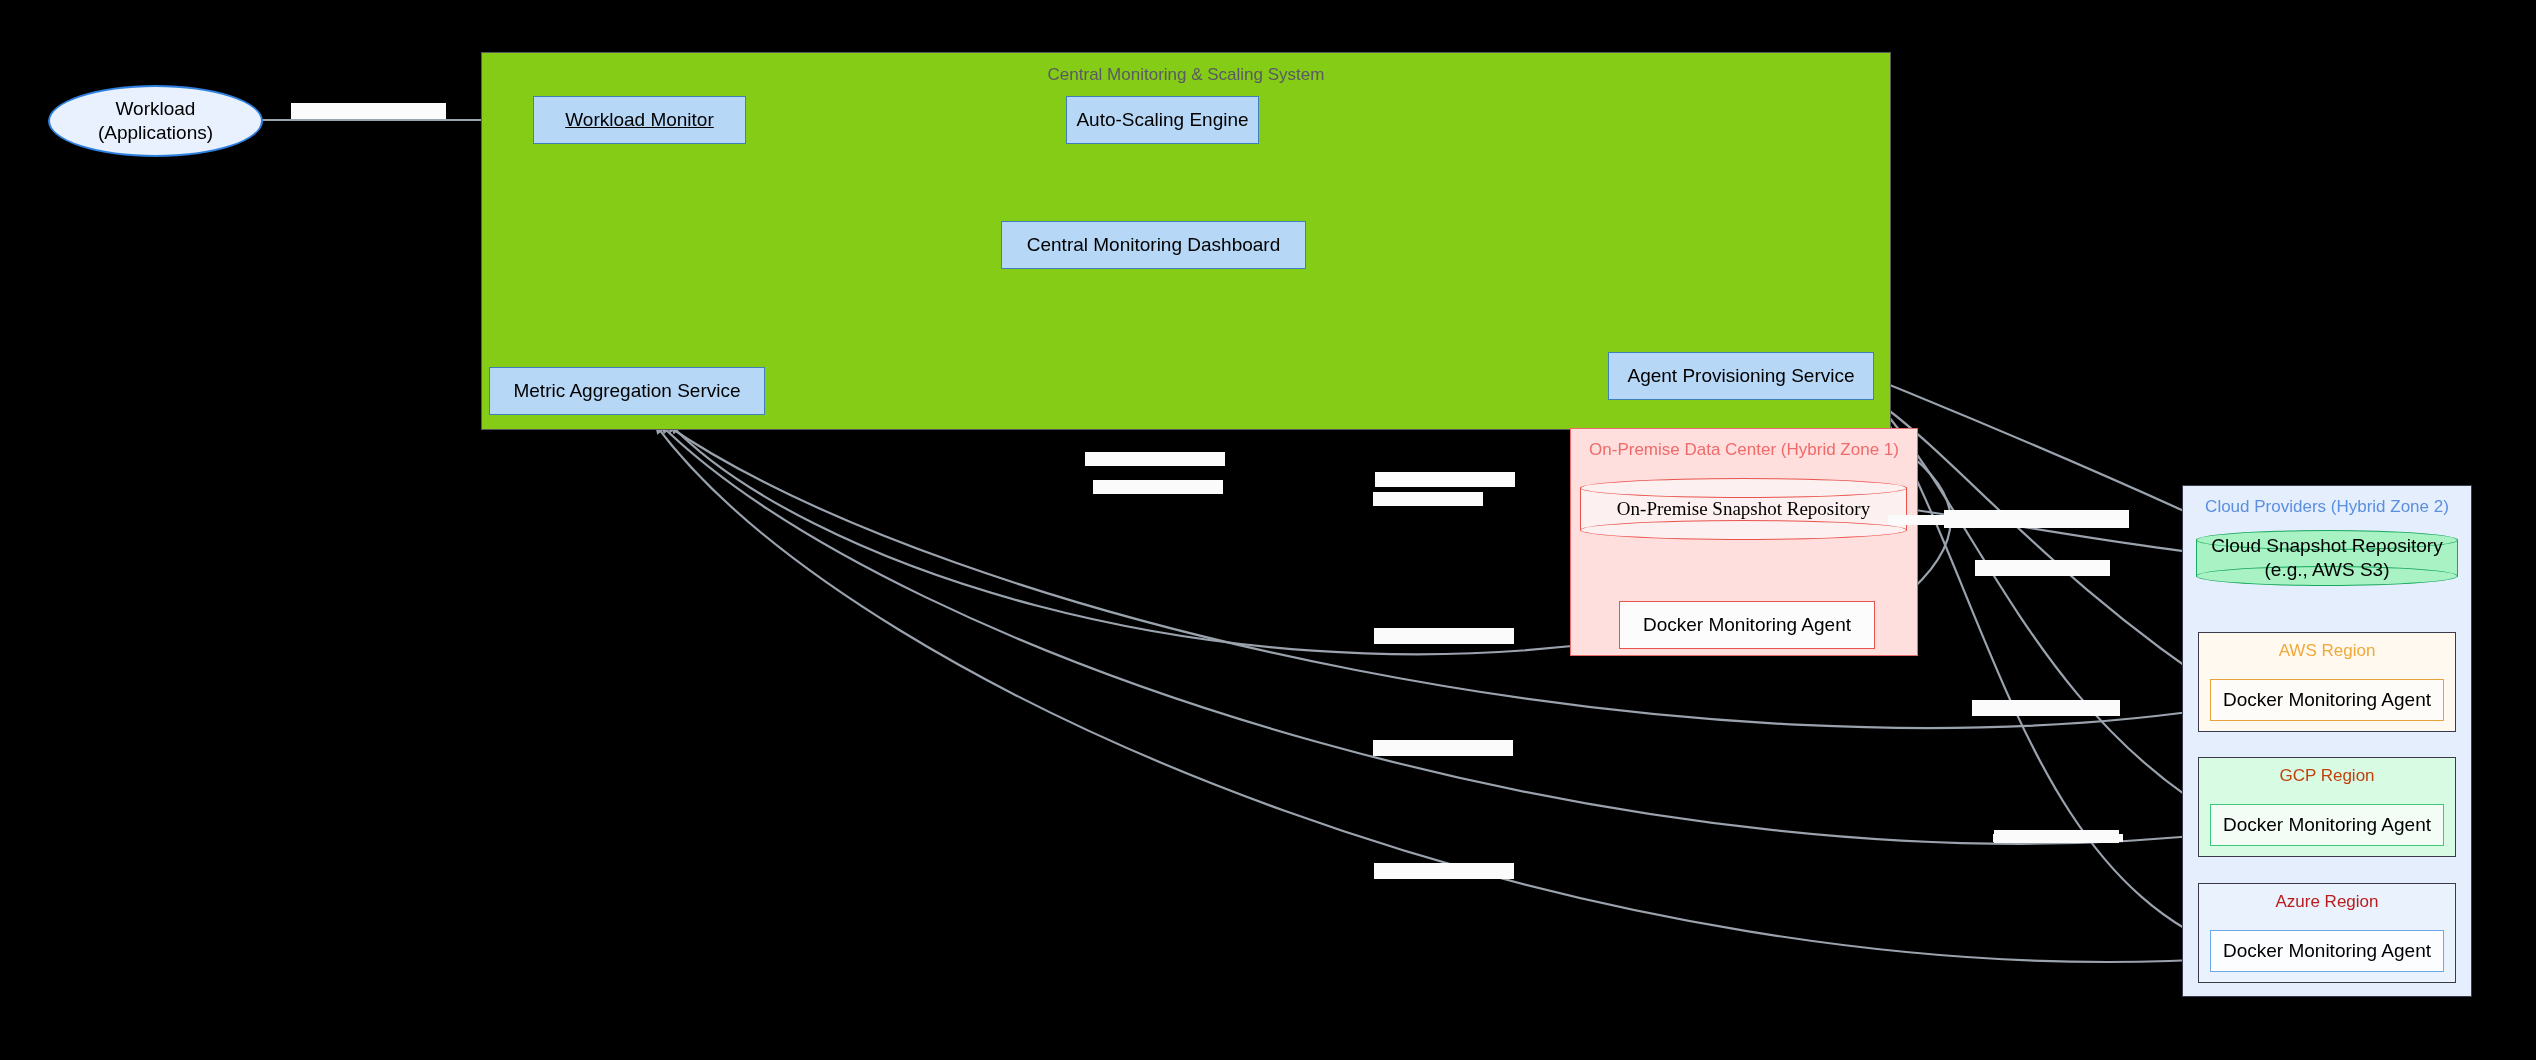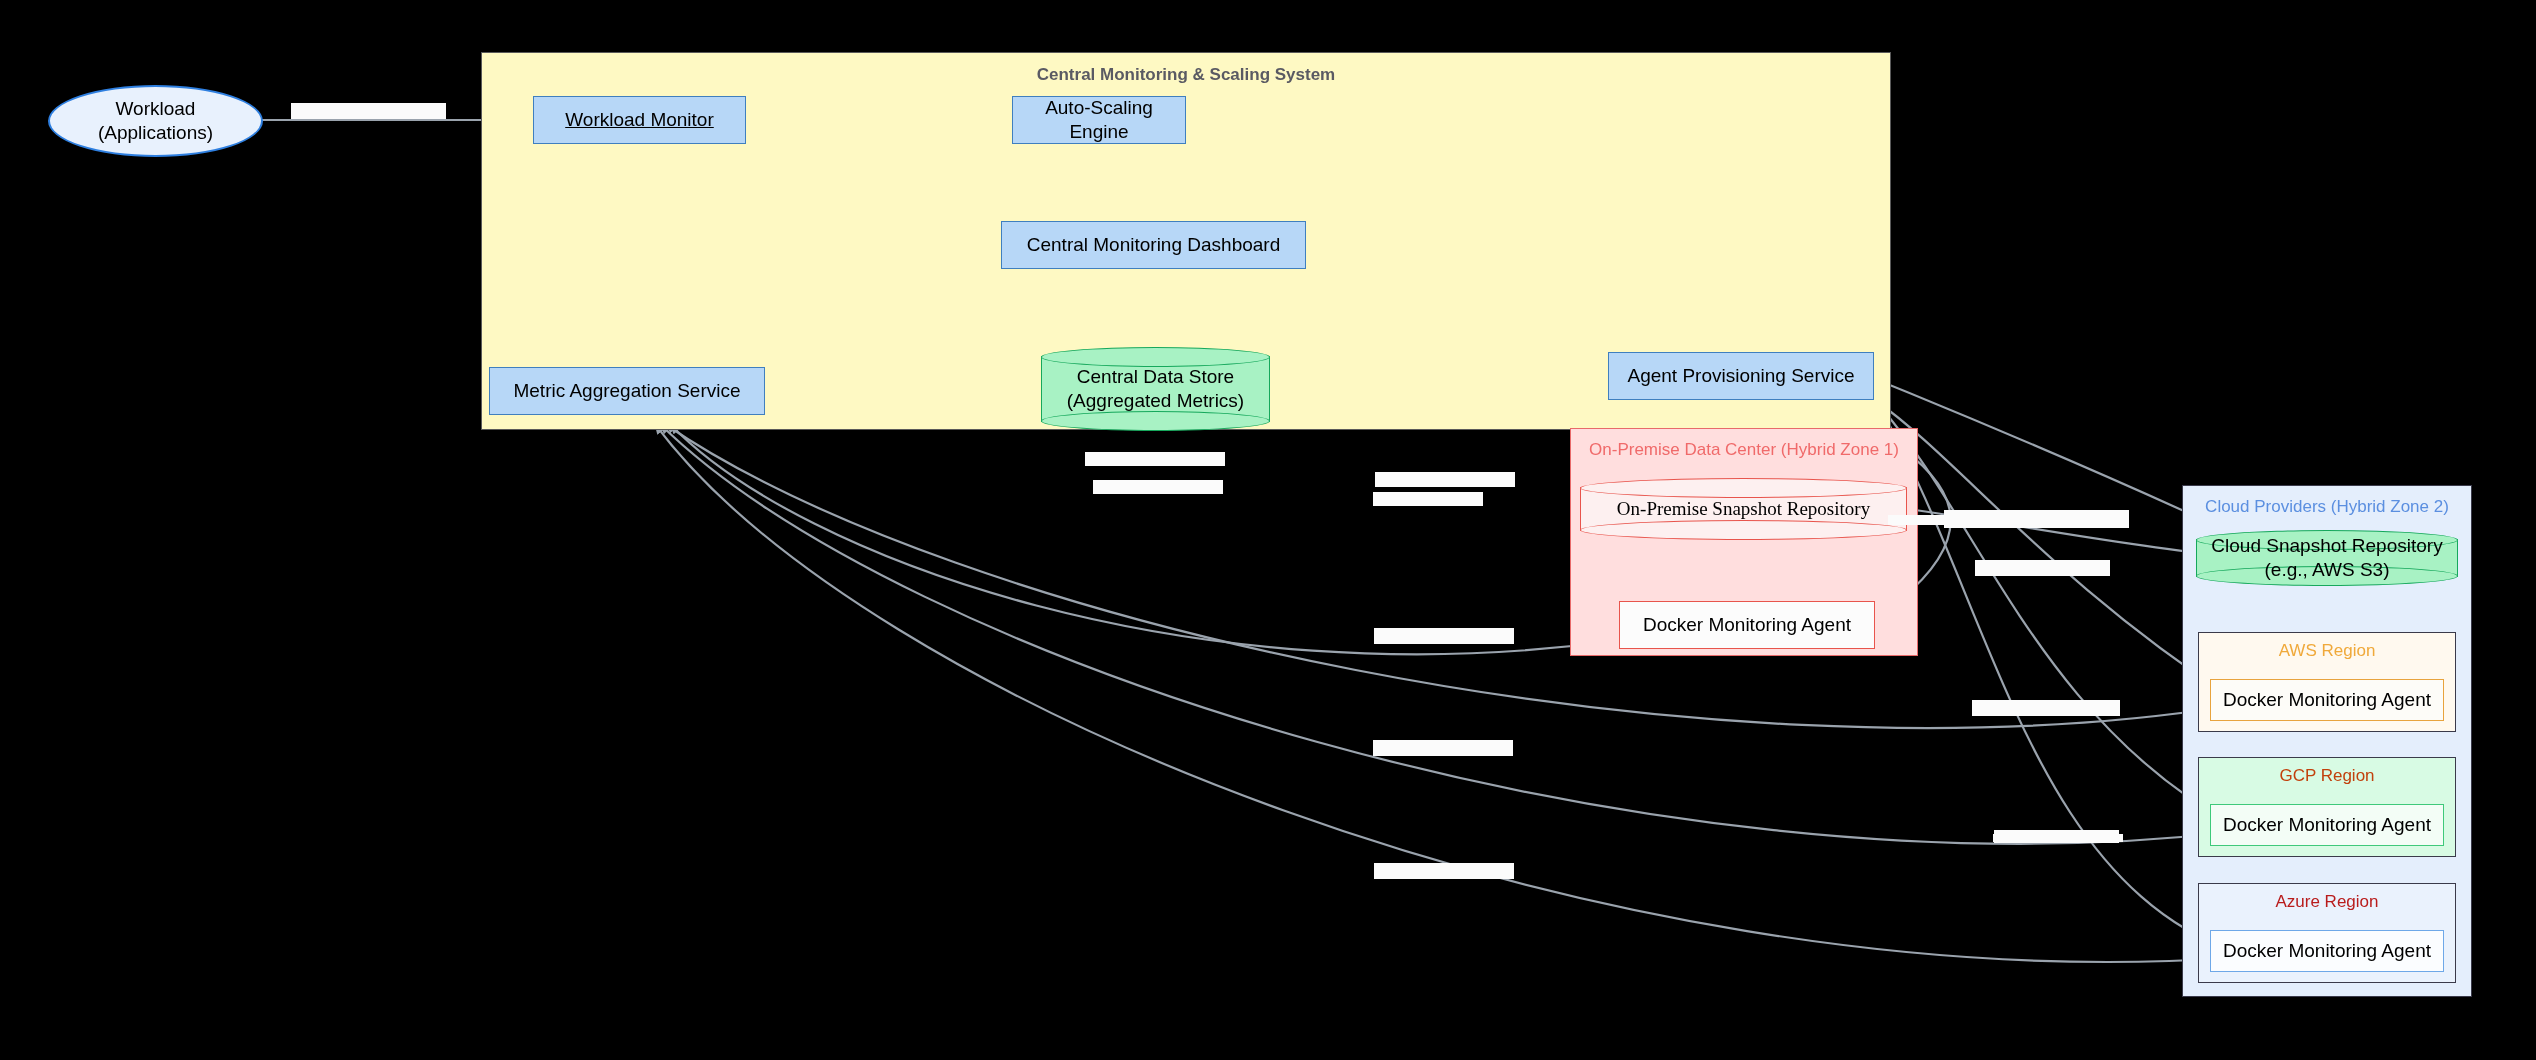--- a/index.html
+++ b/index.html
@@ -6,21 +6,21 @@
   body{width:2536px;height:1060px;position:relative;overflow:hidden;
        font-family:"Liberation Sans","DejaVu Sans",sans-serif;}
   #stage{position:absolute;inset:0;width:2536px;height:1060px;background:#000;}
   svg.layer{position:absolute;left:0;top:0;width:2536px;height:1060px;overflow:visible;}
   .node{position:absolute;box-sizing:border-box;display:flex;align-items:center;
         justify-content:center;text-align:center;line-height:1.25;color:#000;
         font-size:19px;white-space:pre-line;z-index:5;}
   .cluster{position:absolute;box-sizing:border-box;z-index:2;}
   .cluster-label{position:absolute;left:0;right:0;text-align:center;font-size:17px;z-index:3;}
   
-  .cl-central{background:#fef9c3;border:1.6px solid #5a5a5a;font-weight:bold;}
+  .cl-central{background:#84cc16;border:1.6px solid #5a5a5a;}
   .cl-central .cluster-label{color:#5a5a63;}
   .cl-onprem{background:#ffdede;border:1.6px solid #e86a6a;}
   .cl-cloud{background:#e4eefc;border:1.6px solid #3a3a4a;}
   .cl-aws{background:#fff9ef;border:1.6px solid #3a3a4a;}
   .cl-gcp{background:#d8fbe4;border:1.6px solid #3a3a4a;}
   .cl-azure{background:#eaf2fd;border:1.6px solid #3a3a4a;}
   
   .n-blue{background:#b7d7f7;border:1.5px solid #3f7fbf;}
   .n-ellipse{background:#e8f1fd;border:2px solid #2e7fe0;border-radius:50%;}
   .n-onprem-box{background:#fcfcfc;border:1.5px solid #e8544c;}
@@ -119,33 +119,26 @@
 
   <div class="cluster cl-azure" style="left:2198px;top:883px;width:258px;height:100px;">
     <div class="cluster-label" style="top:8px;color:#b91c1c;">Azure Region</div>
   </div>
 
   <div class="node n-ellipse" style="left:48px;top:85px;width:215px;height:72px;">Workload
 (Applications)</div>
 
   <div class="node n-blue" style="left:533px;top:96px;width:213px;height:48px;text-decoration:underline;">Workload Monitor</div>
 
-  <div class="node n-blue" style="left:1012px;top:96px;width:174px;height:48px;">Auto-Scaling Engine</div>
+  <div class="node n-blue" style="left:1066px;top:96px;width:193px;height:48px;">Auto-Scaling Engine</div>
 
   <div class="node n-blue" style="left:489px;top:367px;width:276px;height:48px;">Metric Aggregation Service</div>
 
   <div class="node n-blue" style="left:1001px;top:221px;width:305px;height:48px;">Central Monitoring Dashboard</div>
 
-  <div class="cyl cyl-green" style="left:1041px;top:347px;width:229px;height:84px;">
-    <div class="cyl-body"></div>
-    <div class="cyl-top"></div>
-    <div class="cyl-bot"></div>
-    <div class="cyl-text">Central Data Store
-(Aggregated Metrics)</div>
-  </div>
 
   <div class="node n-blue" style="left:1608px;top:352px;width:266px;height:48px;">Agent Provisioning Service</div>
 
   <div class="cyl cyl-red" style="left:1580px;top:478px;width:327px;height:62px;font-family:Liberation Serif, serif;">
     <div class="cyl-body"></div>
     <div class="cyl-top"></div>
     <div class="cyl-bot"></div>
     <div class="cyl-text">On-Premise Snapshot Repository</div>
   </div>
 

